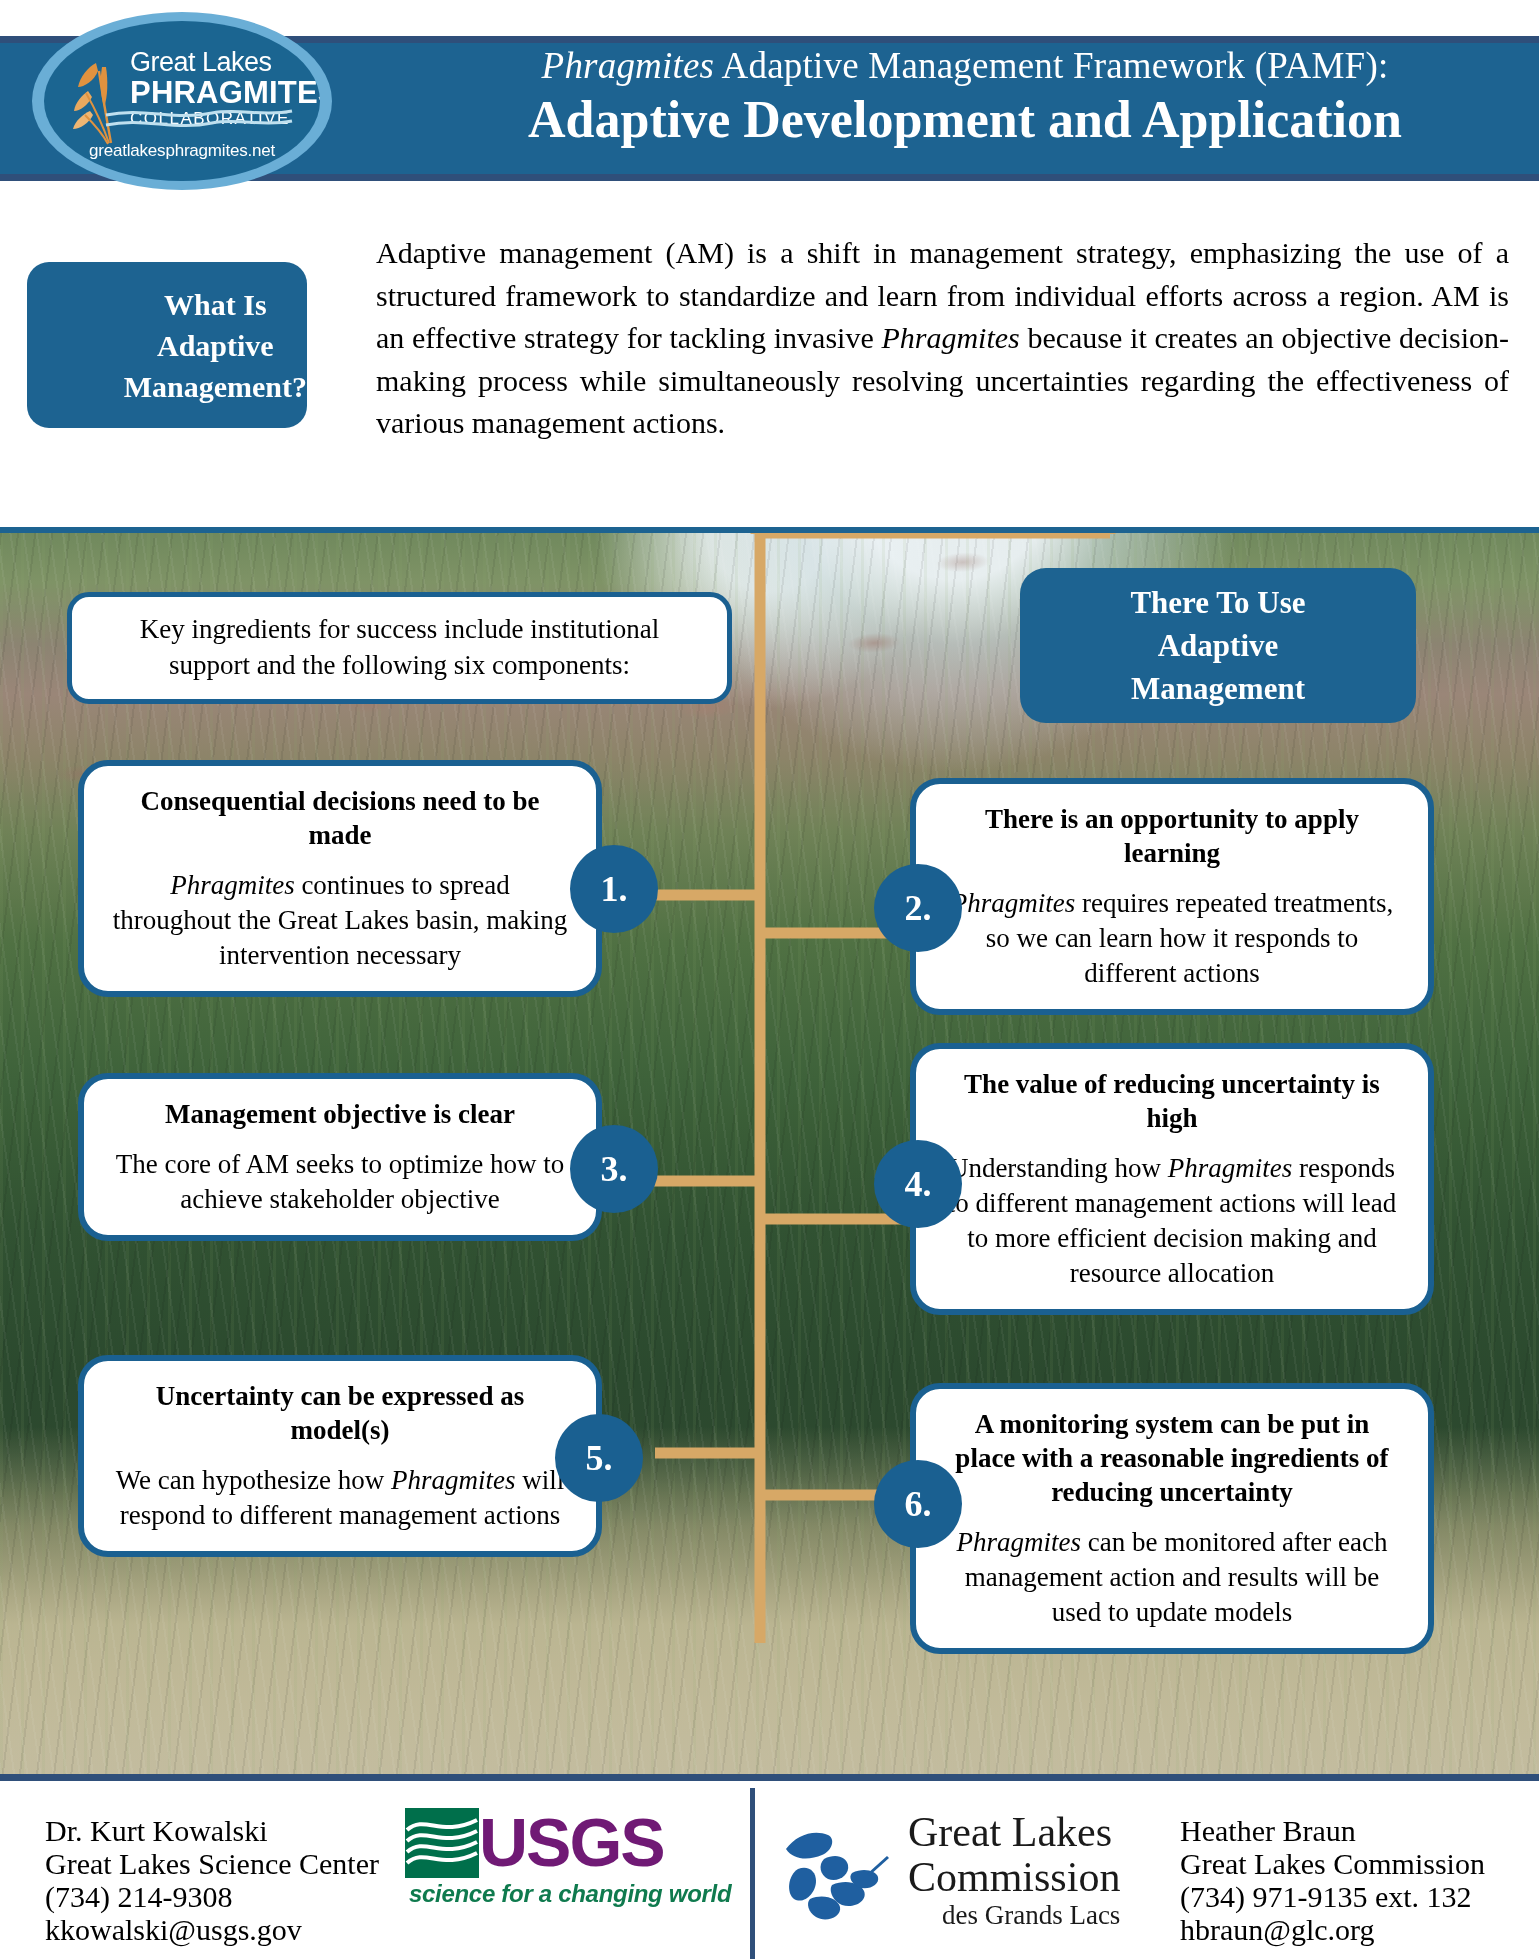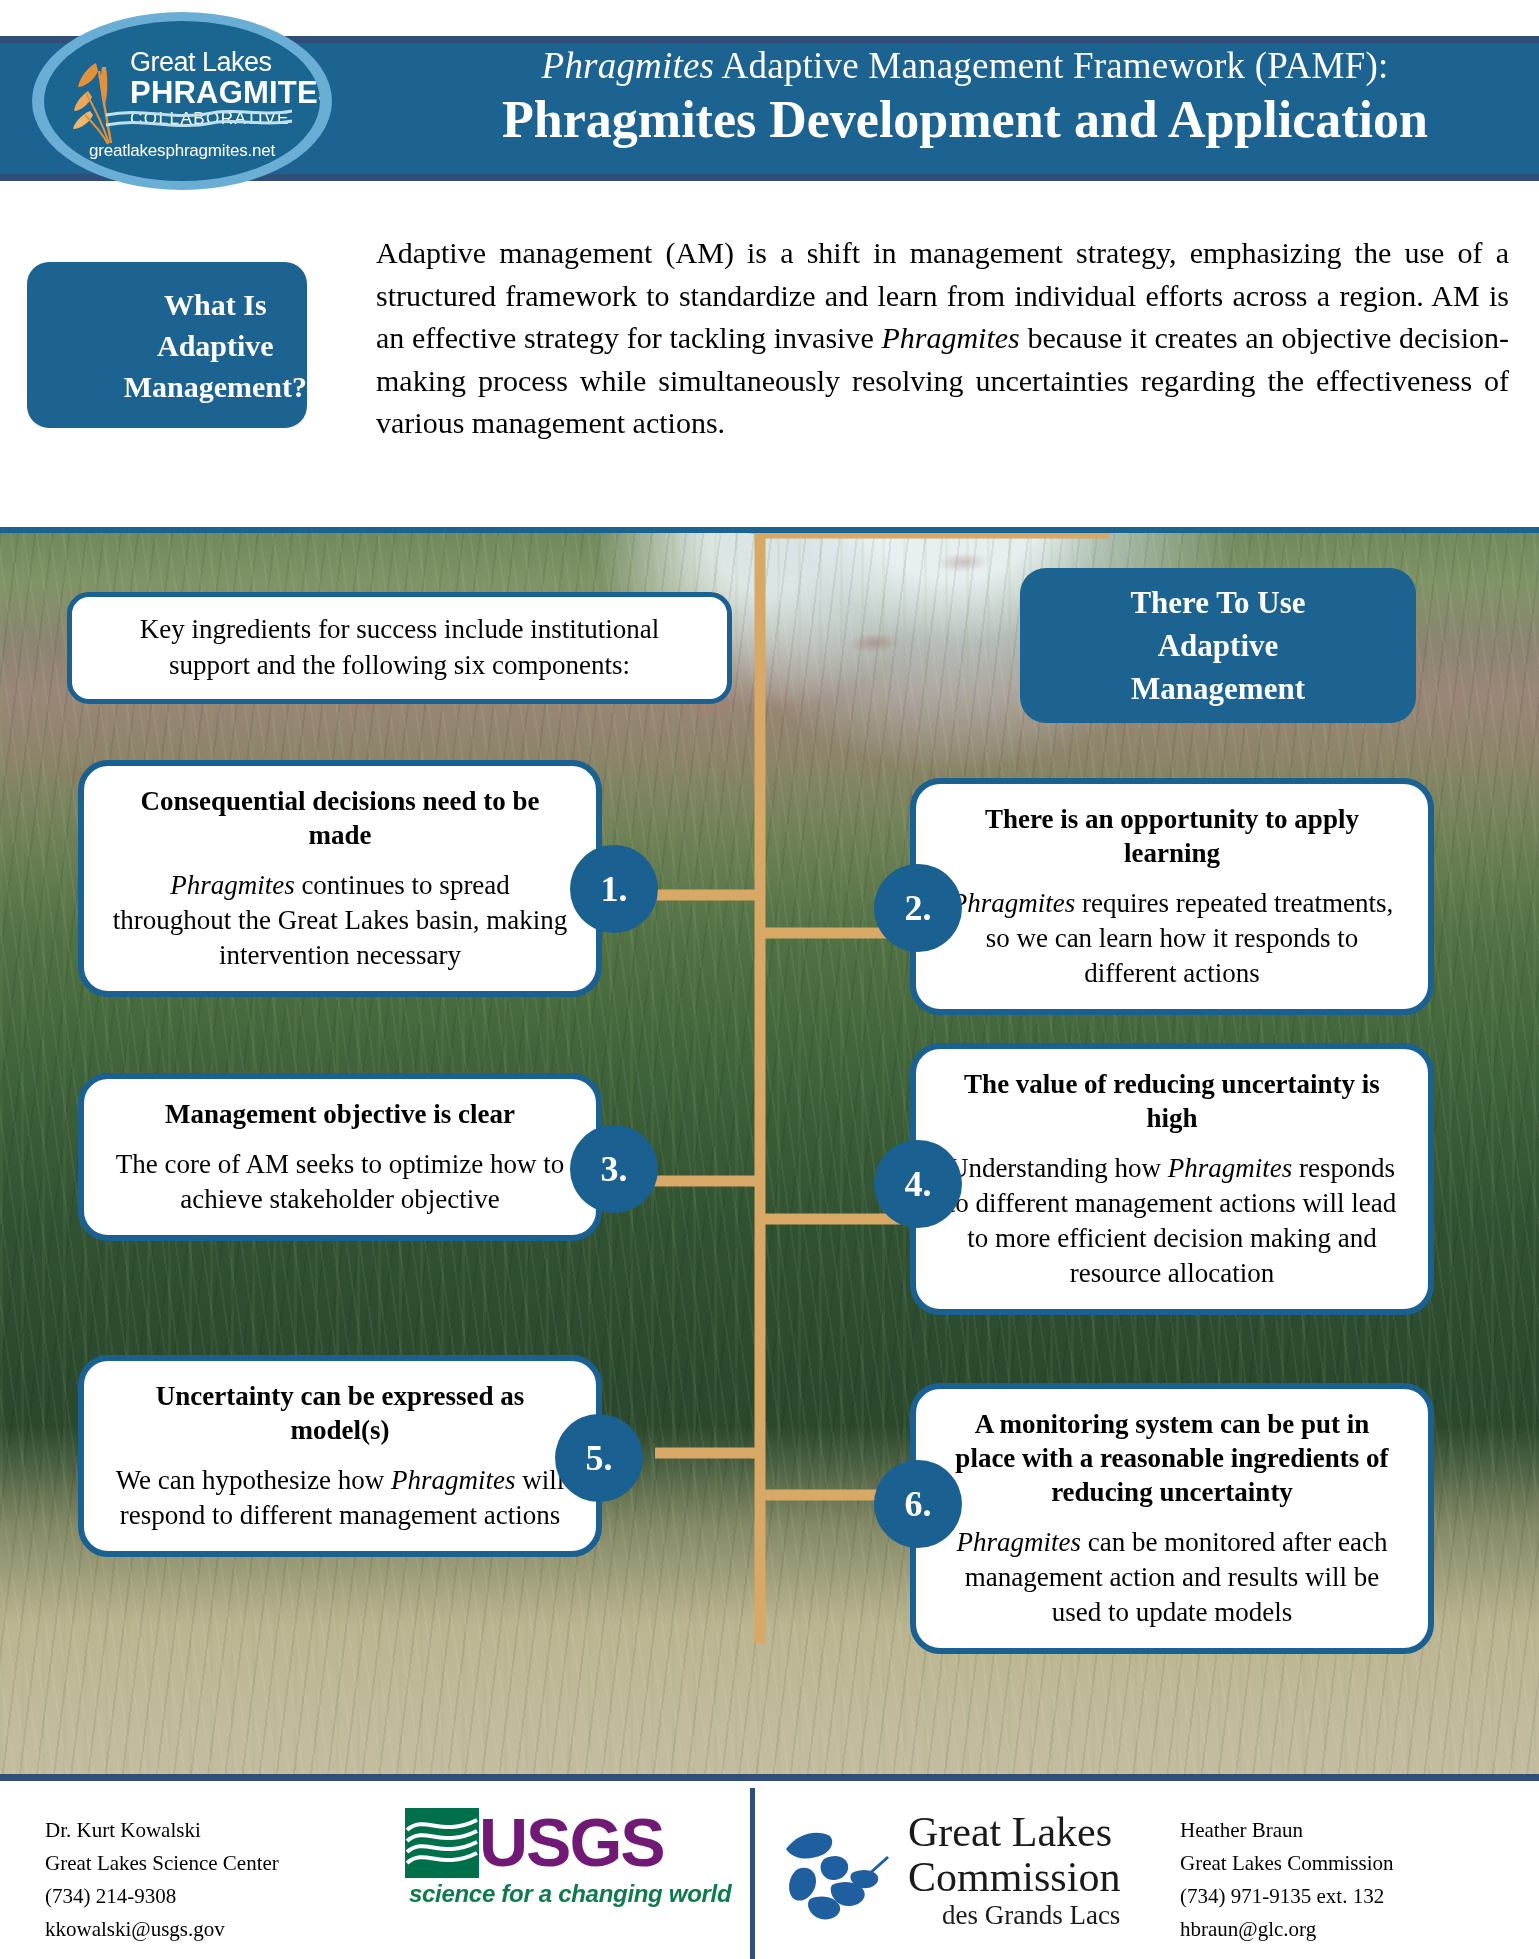--- a/index.html
+++ b/index.html
@@ -269,21 +269,21 @@
   
   .footer {
     position: absolute;
     left: 0; top: 1788px;
     width: 1539px; height: 171px;
     background: #ffffff;
     display: flex;
   }
   .foot-cell { position: relative; height: 100%; }
   .foot-contact {
-    font-size: 21px;
+    font-size: 30px;
     line-height: 33px;
     color: #000000;
     white-space: nowrap;
   }
   .f-left   { width: 375px; padding: 26px 0 0 45px; }
   .f-usgs   { width: 375px; padding: 20px 0 0 30px; }
   .f-glc    { width: 420px; padding: 22px 0 0 30px; }
   .f-right  { width: 369px; padding: 26px 0 0 10px; }
   .vdiv {
     position: absolute;
@@ -320,21 +320,21 @@
   .glc-l3 { font-size: 27px; line-height: 30px; text-align: right; }
 </style>
 </head>
 <body>
 
 <div class="header">
   <div class="header-titles">
     <div class="title-line1">
       <span class="ital">Phragmites</span><span> Adaptive Management Framework (PAMF):</span>
     </div>
-    <div class="title-line2">Phragmites Development and Application</div>
+    <div class="title-line2">Adaptive Development and Application</div>
   </div>
 </div>
 
 <div class="logo-wrap">
   <div class="logo-outer"></div>
   <div class="logo-inner">
     <svg class="logo-reed" width="70" height="92" viewBox="0 0 70 92">
       <path d="M30 6 C22 10 14 20 12 30 C18 30 28 24 32 14 Z" fill="#e0923f"></path>
       <path d="M36 10 C34 22 34 36 38 50 C42 40 42 22 40 10 Z" fill="#e0923f"></path>
       <path d="M22 34 C16 38 9 46 8 54 C14 54 22 48 26 40 Z" fill="#e9a95f"></path>

